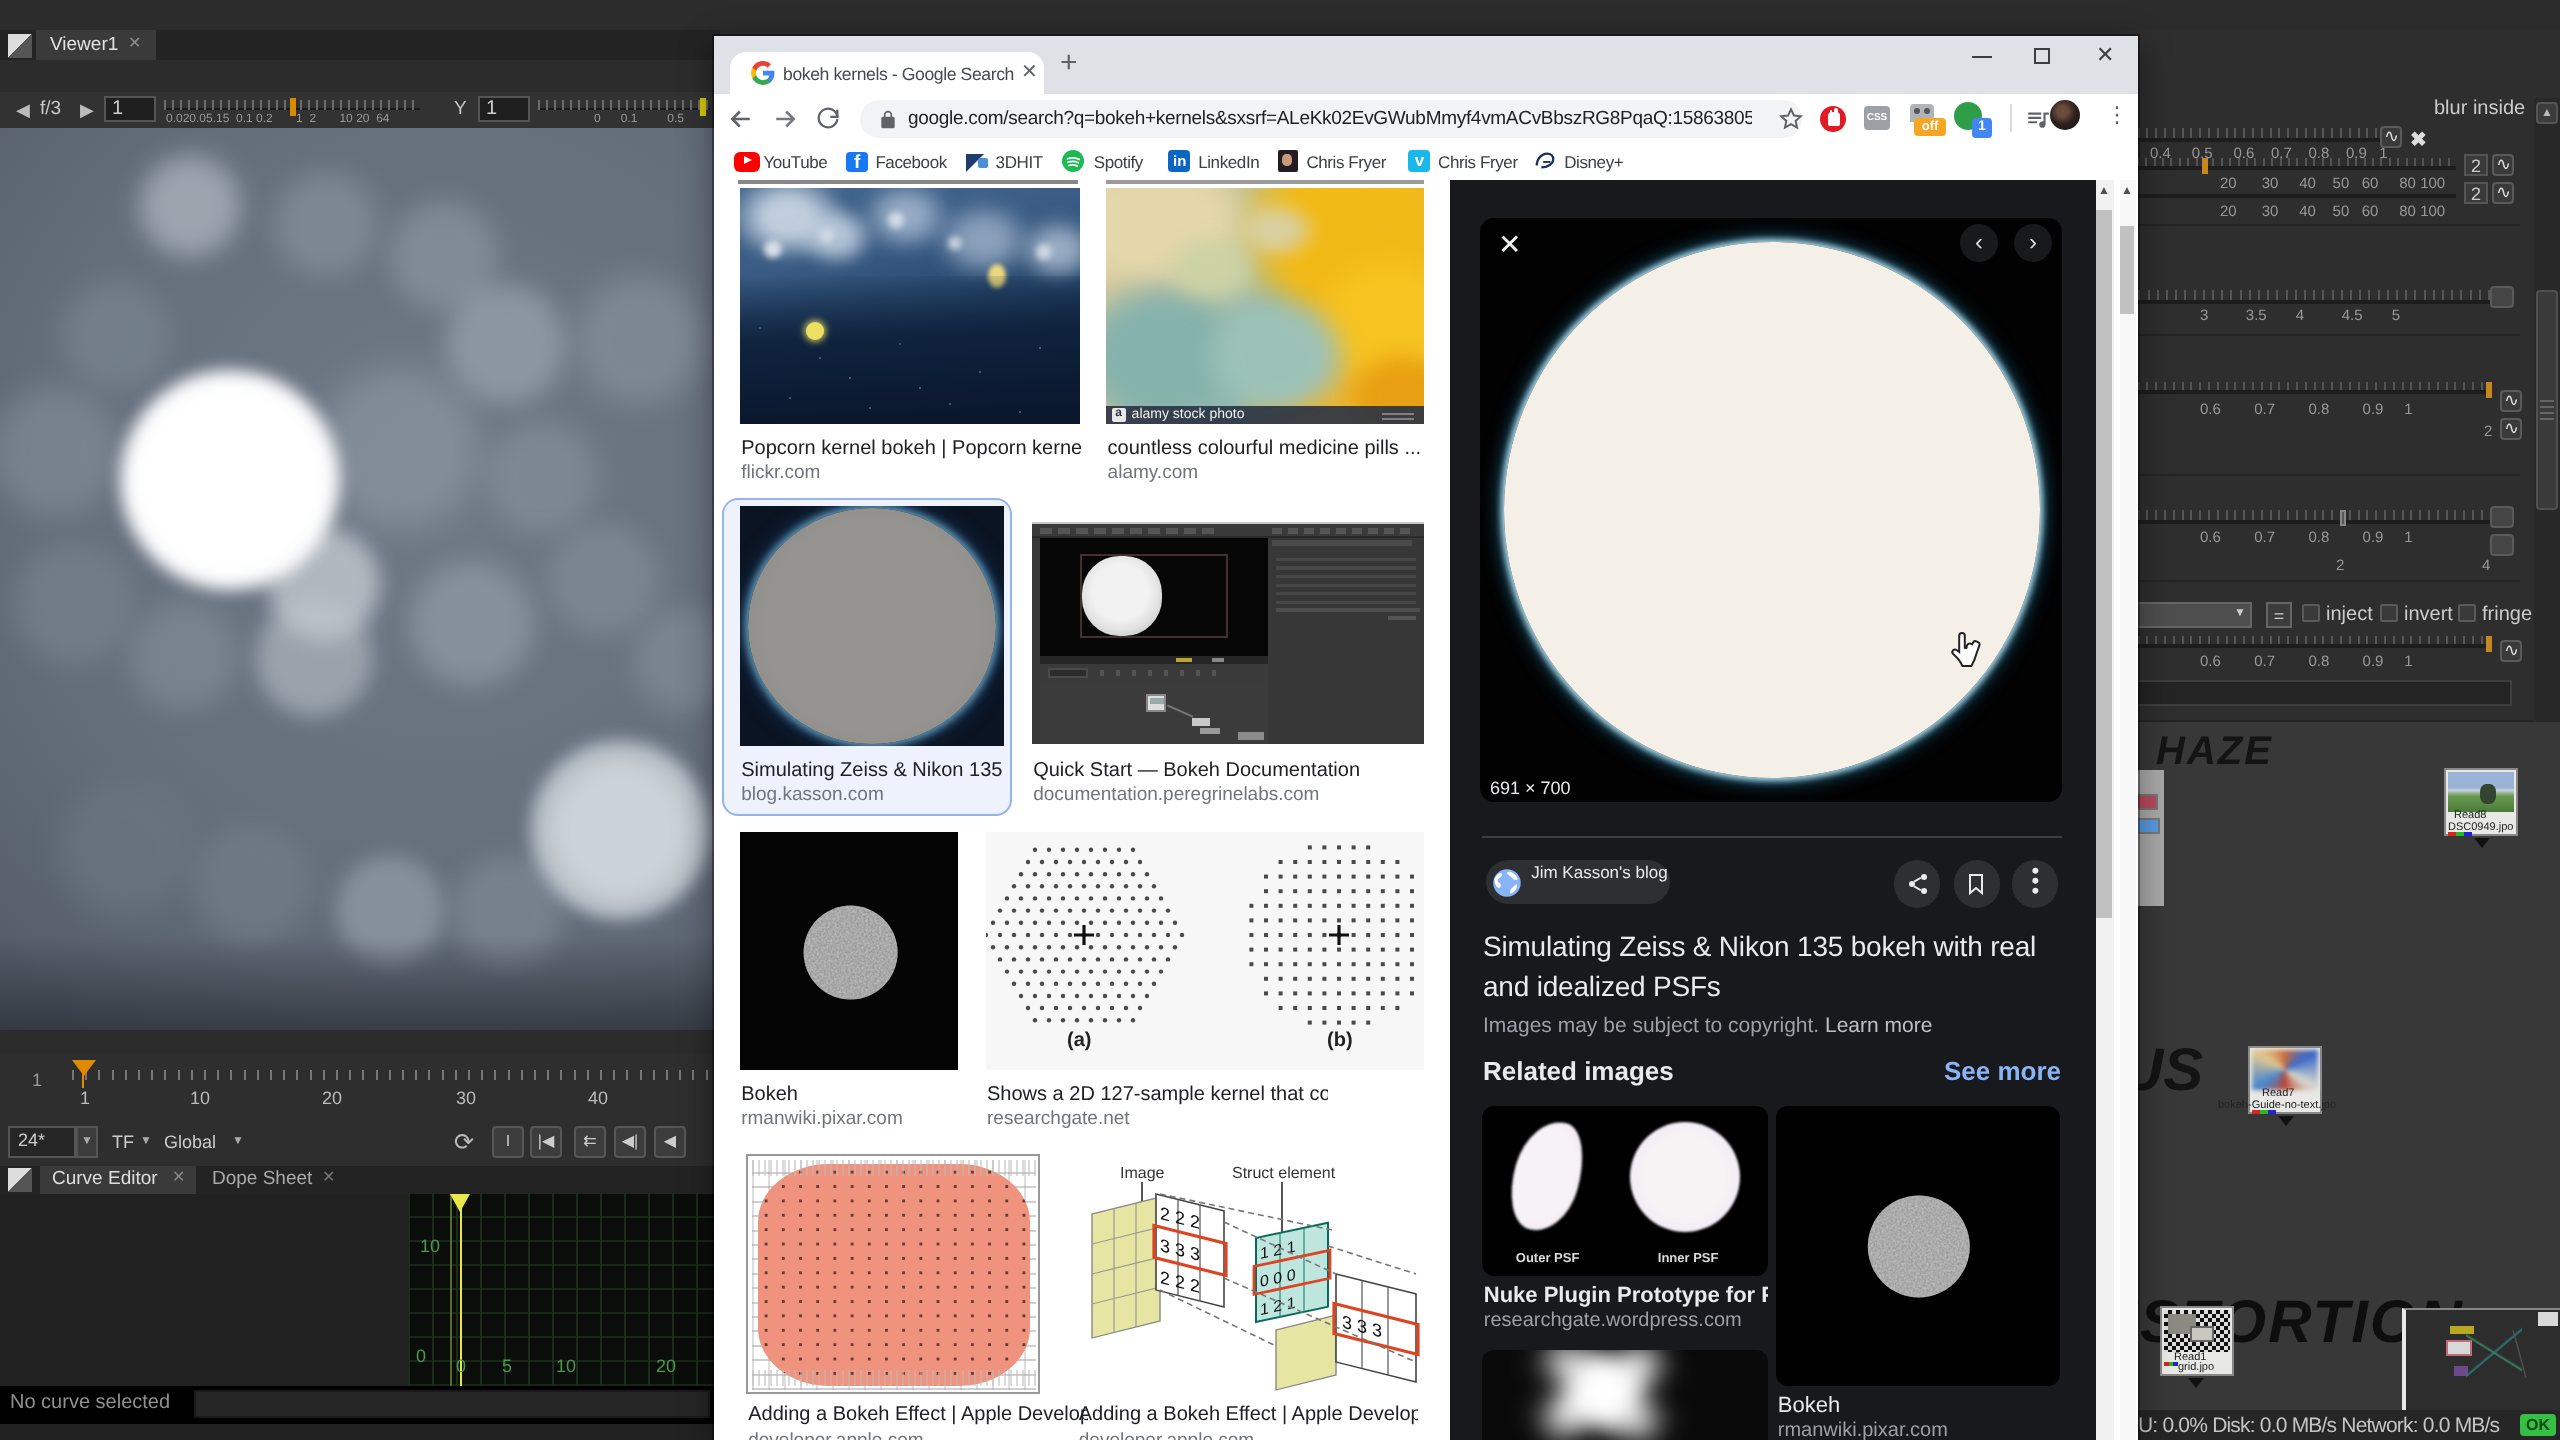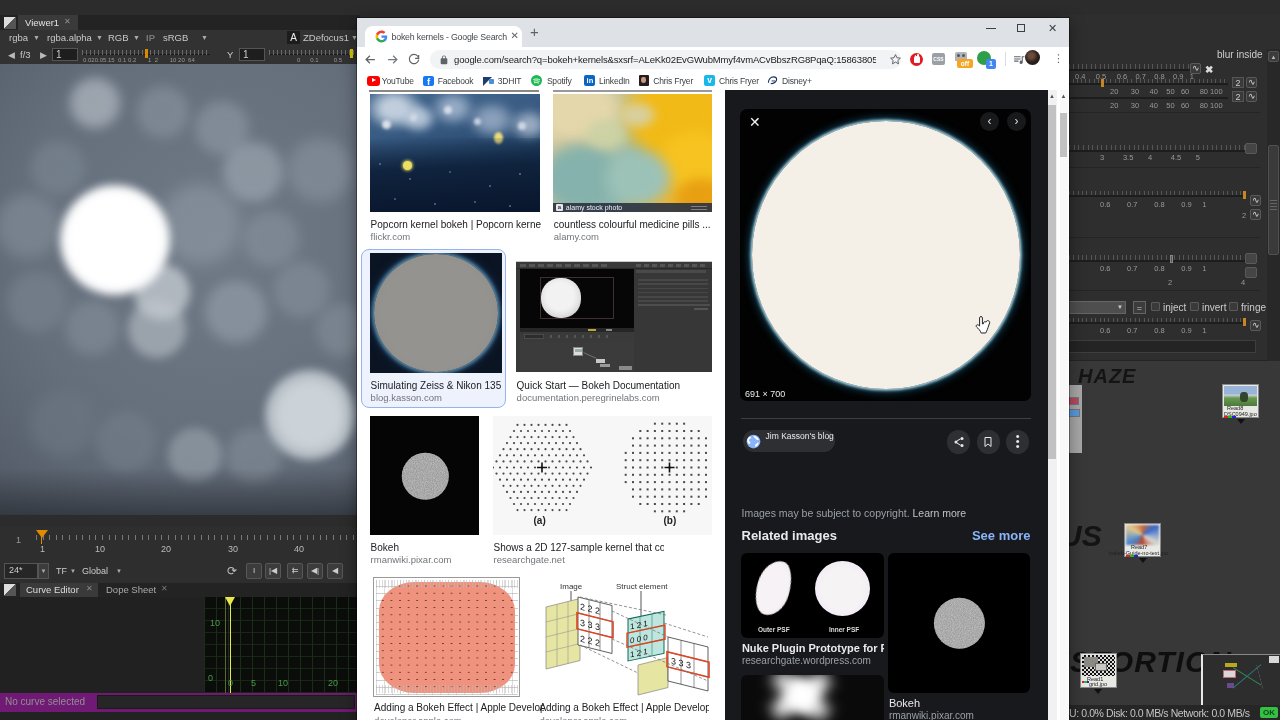--- a/index.html
+++ b/index.html
@@ -13,34 +13,20 @@
 
 
 <div class="abs" style="left:0;top:15px;width:360px;height:15px;background:#232323;">
   <div class="abs" style="left:4px;top:2px;width:12px;height:12px;background:linear-gradient(135deg,#ddd 0 50%,#555 50% 100%);"></div>
   <div class="abs" style="left:18px;top:0;width:60px;height:15px;background:#3a3a3a;">
     <div class="abs" style="left:7px;top:2px;font-size:9.5px;color:#e2e2e2;">Viewer1</div>
     <div class="abs" style="left:46px;top:2px;font-size:8px;color:#909090;">✕</div>
   </div>
 </div>
 
-<div class="abs" style="left:0;top:30px;width:357px;height:16px;background:#323232;">
-  <div class="abs" style="left:9px;top:2px;font-size:9.5px;color:#c8c8c8;">rgba</div>
-  <div class="abs" style="left:33px;top:4px;font-size:7px;color:#aaa;">▼</div>
-  <div class="abs" style="left:47px;top:2px;font-size:9.5px;color:#c8c8c8;">rgba.alpha</div>
-  <div class="abs" style="left:96px;top:4px;font-size:7px;color:#aaa;">▼</div>
-  <div class="abs" style="left:108px;top:2px;font-size:9.5px;color:#c8c8c8;">RGB</div>
-  <div class="abs" style="left:133px;top:4px;font-size:7px;color:#aaa;">▼</div>
-  <div class="abs" style="left:146px;top:2px;font-size:9.5px;color:#777;font-weight:bold;">IP</div>
-  <div class="abs" style="left:163px;top:2px;font-size:9.5px;color:#c8c8c8;">sRGB</div>
-  <div class="abs" style="left:201px;top:4px;font-size:7px;color:#aaa;">▼</div>
-  <div class="abs" style="left:287px;top:1px;width:13px;height:13px;background:#1c1c1c;color:#eee;font-size:10px;text-align:center;line-height:13px;">A</div>
-  <div class="abs" style="left:303px;top:2px;font-size:9.5px;color:#c8c8c8;">ZDefocus1</div>
-  <div class="abs" style="left:351px;top:4px;font-size:7px;color:#aaa;">▼</div>
-</div>
 
 <div class="abs" style="left:0;top:46px;width:357px;height:18px;background:#323232;">
   <div class="abs" style="left:8px;top:4px;font-size:9px;color:#bbb;">◀</div>
   <div class="abs" style="left:20px;top:3px;font-size:9.5px;color:#c8c8c8;">f/3</div>
   <div class="abs" style="left:40px;top:4px;font-size:9px;color:#bbb;">▶</div>
   <div class="abs" style="left:52px;top:2px;width:26px;height:13px;background:#1e1e1e;border:1px solid #555;color:#ccc;font-size:10px;padding-left:3px;">1</div>
   <div class="abs" style="left:82px;top:8px;width:128px;height:1px;background:#191919;"></div>
   <div class="abs" style="left:82px;top:4px;width:128px;height:5px;background:repeating-linear-gradient(90deg,#6b6b6b 0 1px,transparent 1px 4px);"></div>
   <div class="abs" style="left:145px;top:3px;width:3px;height:9px;background:#d88a00;"></div>
   <div class="abs" style="left:83px;top:11px;font-size:6px;color:#999;">0.020.05.15&nbsp;&nbsp;0.1&nbsp;0.2&nbsp;&nbsp;&nbsp;&nbsp;&nbsp;&nbsp;&nbsp;1&nbsp;&nbsp;2&nbsp;&nbsp;&nbsp;&nbsp;&nbsp;&nbsp;&nbsp;10&nbsp;20&nbsp;&nbsp;64</div>
@@ -125,21 +111,21 @@
   <div class="abs" style="left:25.5px;top:0;width:1px;height:96px;background:#e8e84a;"></div>
   <div class="abs" style="left:21px;top:0;width:0;height:0;border:5px solid transparent;border-top:9px solid #e8e84a;"></div>
   <div class="abs" style="left:6px;top:21px;font-size:9px;color:#4a9a4a;">10</div>
   <div class="abs" style="left:4px;top:76px;font-size:9px;color:#4a9a4a;">0</div>
   <div class="abs" style="left:24px;top:81px;font-size:9px;color:#4a9a4a;">0</div>
   <div class="abs" style="left:47px;top:81px;font-size:9px;color:#4a9a4a;">5</div>
   <div class="abs" style="left:74px;top:81px;font-size:9px;color:#4a9a4a;">10</div>
   <div class="abs" style="left:124px;top:81px;font-size:9px;color:#4a9a4a;">20</div>
 </div>
 
-<div class="abs" style="left:0;top:693px;width:357px;height:19px;background:#701a75;">
+<div class="abs" style="left:0;top:693px;width:357px;height:19px;background:#000000;">
   <div class="abs" style="left:5px;top:3px;font-size:10px;color:#909090;">No curve selected</div>
   <div class="abs" style="left:97px;top:2px;width:258px;height:14px;background:#262626;border:1px solid #1a1a1a;"></div>
 </div>
 <div class="abs" style="left:0;top:712px;width:357px;height:8px;background:#222;"></div>
 <style>
 .nbt { width:16px;height:16px;background:#3c3c3c;border:1px solid #575757;color:#ccc;font-size:8px;text-align:center;line-height:14px;border-radius:2px; }
 </style>
 
 <div class="abs" style="left:1060px;top:15px;width:220px;height:346px;background:#2e2e2e;overflow:hidden;">
 
@@ -866,20 +852,21 @@
               <circle cx="18" cy="19" r="3"></circle>
               <path d="M8.6 13.5l6.8 3.9-1 1.7-6.8-3.9zM14.4 4.9l1 1.7-6.8 3.9-1-1.7z"></path>
             </svg></div>
       <div class="abs actb" style="left:252.3px;top:340.2px;"><svg width="12" height="12" viewBox="0 0 24 24" fill="none" stroke="#e8eaed" stroke-width="2" style="margin:5.5px">
               <path d="M6 3h12v18l-6-5-6 5z"></path>
             </svg></div>
       <div class="abs actb" style="left:281.3px;top:340.2px;">
             <div style="position:absolute;left:10px;top:4px;color:#e8eaed;font-size:11px;line-height:5px;">•<br>•<br>•</div>
           </div>
 
+      <div class="abs" style="left:17px;top:372.5px;width:296px;font-size:14px;letter-spacing:-0.1px;line-height:20px;color:#e8eaed;">Simulating Zeiss &amp; Nikon 135 bokeh with real<br>and idealized PSFs</div>
       <div class="abs" style="left:17px;top:416.5px;font-size:10.5px;color:#9aa0a6;">Images may be subject to copyright. <span style="color:#bdc1c6;">Learn more</span></div>
 
       <div class="abs" style="left:17px;top:437.5px;font-size:13px;font-weight:bold;color:#e8eaed;">Related images</div>
       <div class="abs" style="left:224px;top:437.5px;width:82px;text-align:right;font-size:13px;font-weight:bold;color:#8ab4f8;">See more</div>
 
       <div class="abs" style="left:16.4px;top:463.2px;width:143.4px;height:84.4px;background:#000;border-radius:6px;overflow:hidden;">
         <div class="abs" style="left:16px;top:7px;width:33px;height:56px;background:radial-gradient(ellipse at 45% 50%,#f7f2f5 0 60%,#efe6ef 85%,#e4d4e8 100%);border-radius:58% 42% 55% 45% / 48% 55% 45% 52%;transform:rotate(16deg);filter:blur(.6px);"></div>
         <div class="abs" style="left:74px;top:8px;width:55px;height:55px;border-radius:50%;background:radial-gradient(circle,#f6f3f4 0 52%,#f3ecf6 70%,#e0ccf0 88%,#b896d8 97%,#8a68a8 100%);filter:blur(.5px);"></div>
         <div class="abs" style="left:17px;top:73px;font-size:6.5px;font-weight:bold;color:#dcdcdc;">Outer PSF</div>
         <div class="abs" style="left:88px;top:73px;font-size:6.5px;font-weight:bold;color:#dcdcdc;">Inner PSF</div>

